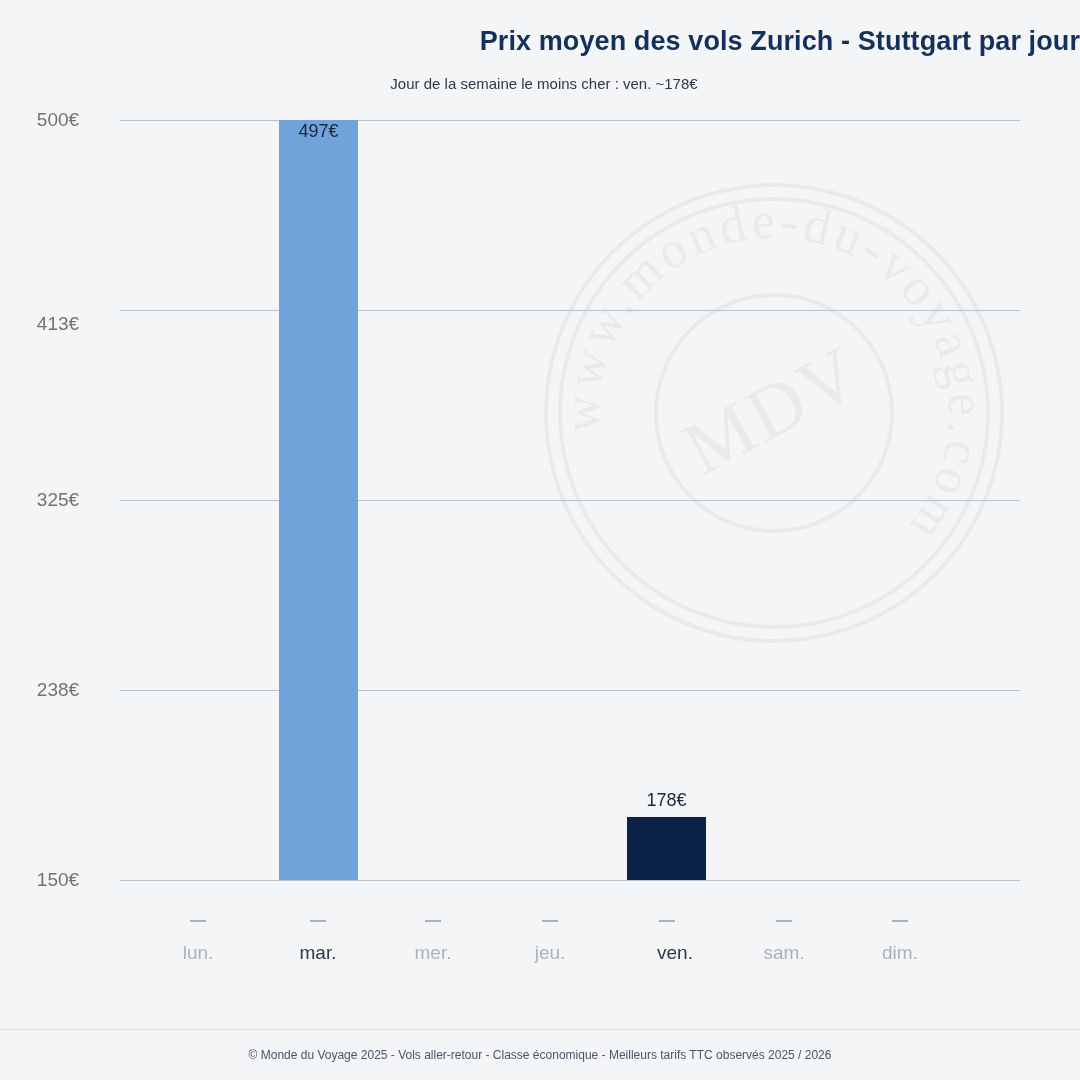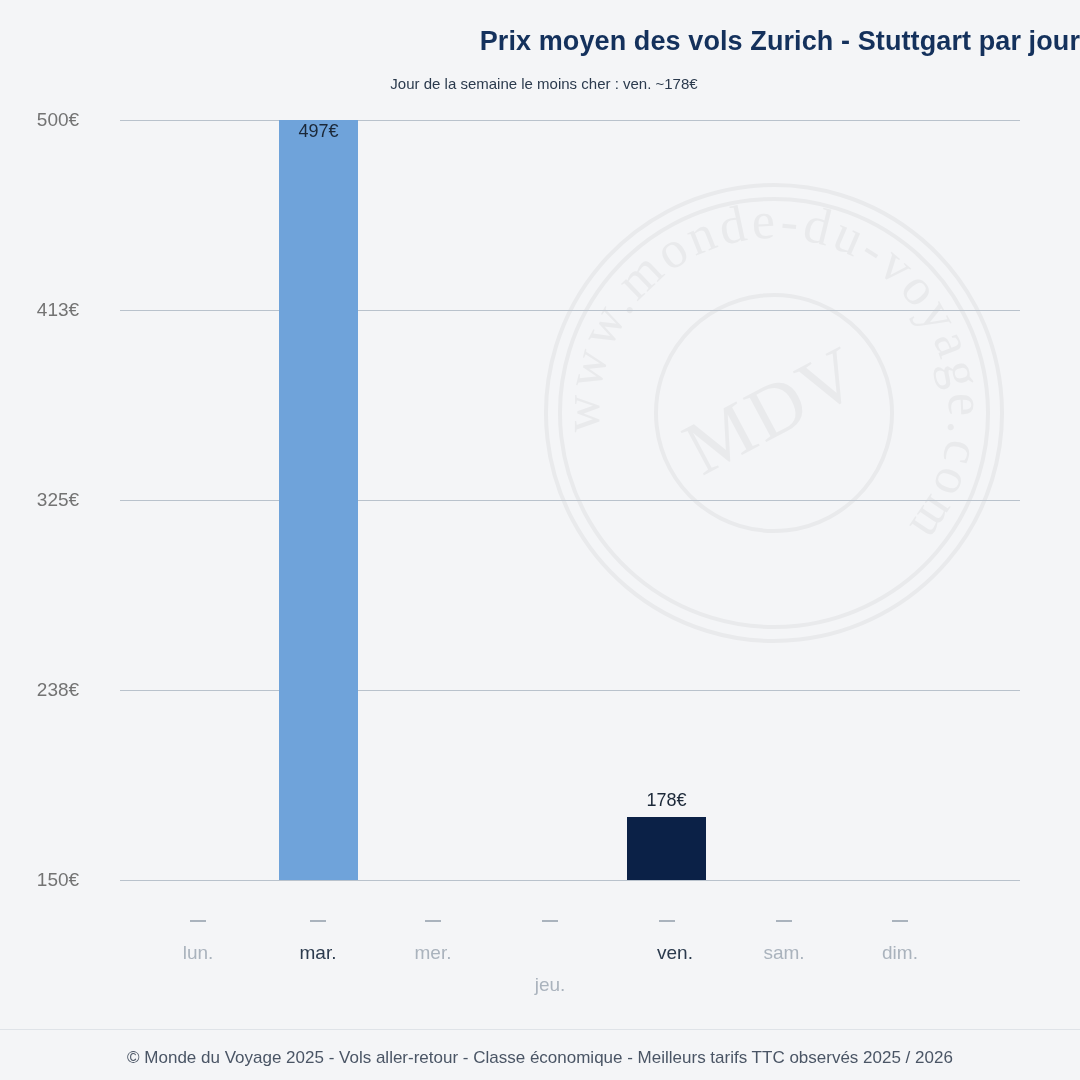--- a/index.html
+++ b/index.html
@@ -133,21 +133,21 @@
     width: 1080px;
     height: 1px;
     background: #dfe3e8;
   }
   .footer-text {
     position: absolute;
     left: 0;
     top: 1048px;
     width: 1080px;
     text-align: center;
-    font-size: 17px;
+    font-size: 12px;
     color: #4a5565;
   }
 </style>
 </head>
 <body>
 
 <div class="page">
 
   <div class="chart-title">Prix moyen des vols Zurich - Stuttgart par jour</div>
   <div class="chart-subtitle">Jour de la semaine le moins cher : ven. ~178€</div>
@@ -164,21 +164,21 @@
         <text font-family="'Liberation Serif', serif" font-size="52" fill="#e9eaec" letter-spacing="4">
           <textPath href="#wmpath" startOffset="6%">www.monde-du-voyage.com</textPath>
         </text>
         <text x="250" y="272" text-anchor="middle" font-family="'Liberation Serif', serif" font-size="76" fill="#e9eaec" letter-spacing="3">MDV</text>
       </g>
     </svg>
   </div>
 
   <div class="axis-labels">
     <div class="axis-label" style="top:0px;">500€</div>
-    <div class="axis-label" style="top:190px;">413€</div>
+    <div class="axis-label" style="top:204px;">413€</div>
     <div class="axis-label" style="top:380px;">325€</div>
     <div class="axis-label" style="top:570px;">238€</div>
     <div class="axis-label" style="top:760px;">150€</div>
   </div>
 
   <div class="plot">
     <div class="gridline" style="top:0px;"></div>
     <div class="gridline" style="top:190px;"></div>
     <div class="gridline" style="top:380px;"></div>
     <div class="gridline" style="top:570px;"></div>
@@ -196,21 +196,21 @@
     <div class="tick" style="left:198px;"></div>
     <div class="tick" style="left:313px;"></div>
     <div class="tick" style="left:430px;"></div>
     <div class="tick" style="left:547px;"></div>
     <div class="tick" style="left:664px;"></div>
     <div class="tick" style="left:780px;"></div>
 
     <div class="xlabel dim" style="left:78px;">lun.</div>
     <div class="xlabel strong" style="left:198px;">mar.</div>
     <div class="xlabel dim" style="left:313px;">mer.</div>
-    <div class="xlabel dim" style="left:430px;margin-top:32px;">jeu.</div>
+    <div class="xlabel dim" style="left:430px;">jeu.</div>
     <div class="xlabel strong" style="left:555px;">ven.</div>
     <div class="xlabel dim" style="left:664px;">sam.</div>
     <div class="xlabel dim" style="left:780px;">dim.</div>
   </div>
 
   <div class="footer-rule"></div>
   <div class="footer-text">© Monde du Voyage 2025 - Vols aller-retour - Classe économique - Meilleurs tarifs TTC observés 2025 / 2026</div>
 
 </div>
 

